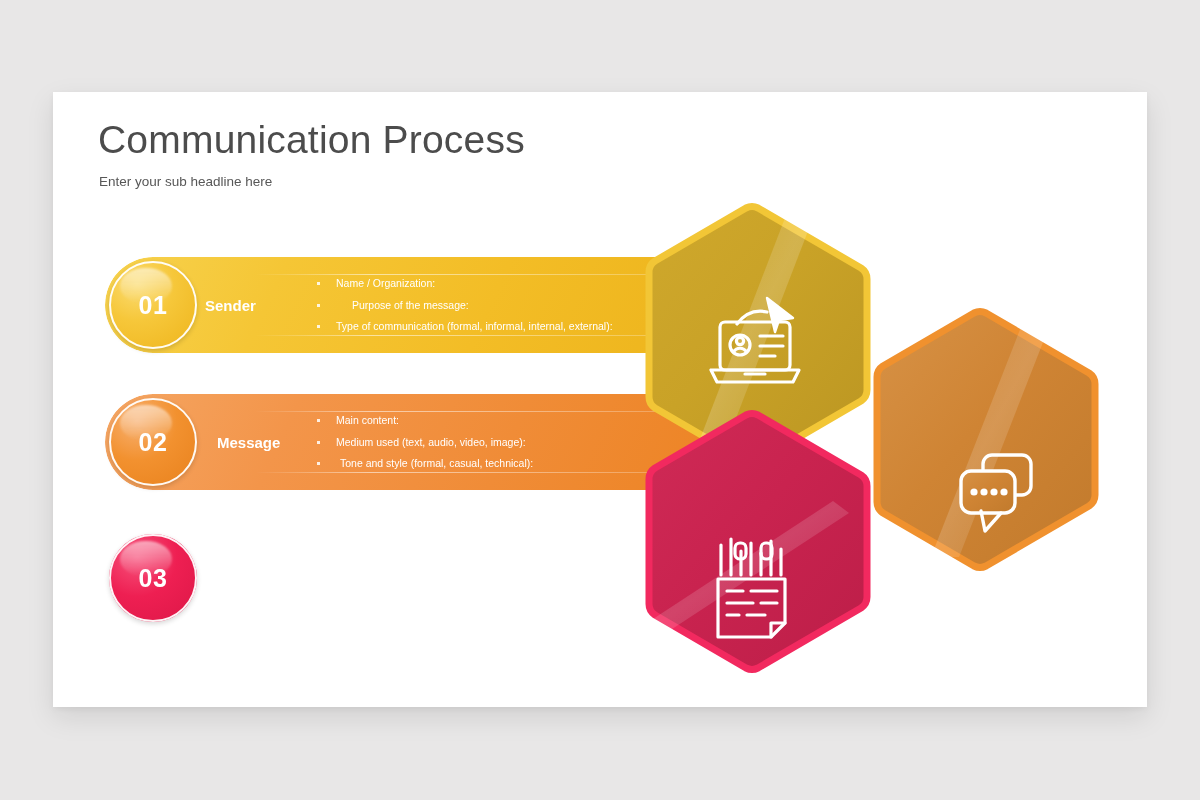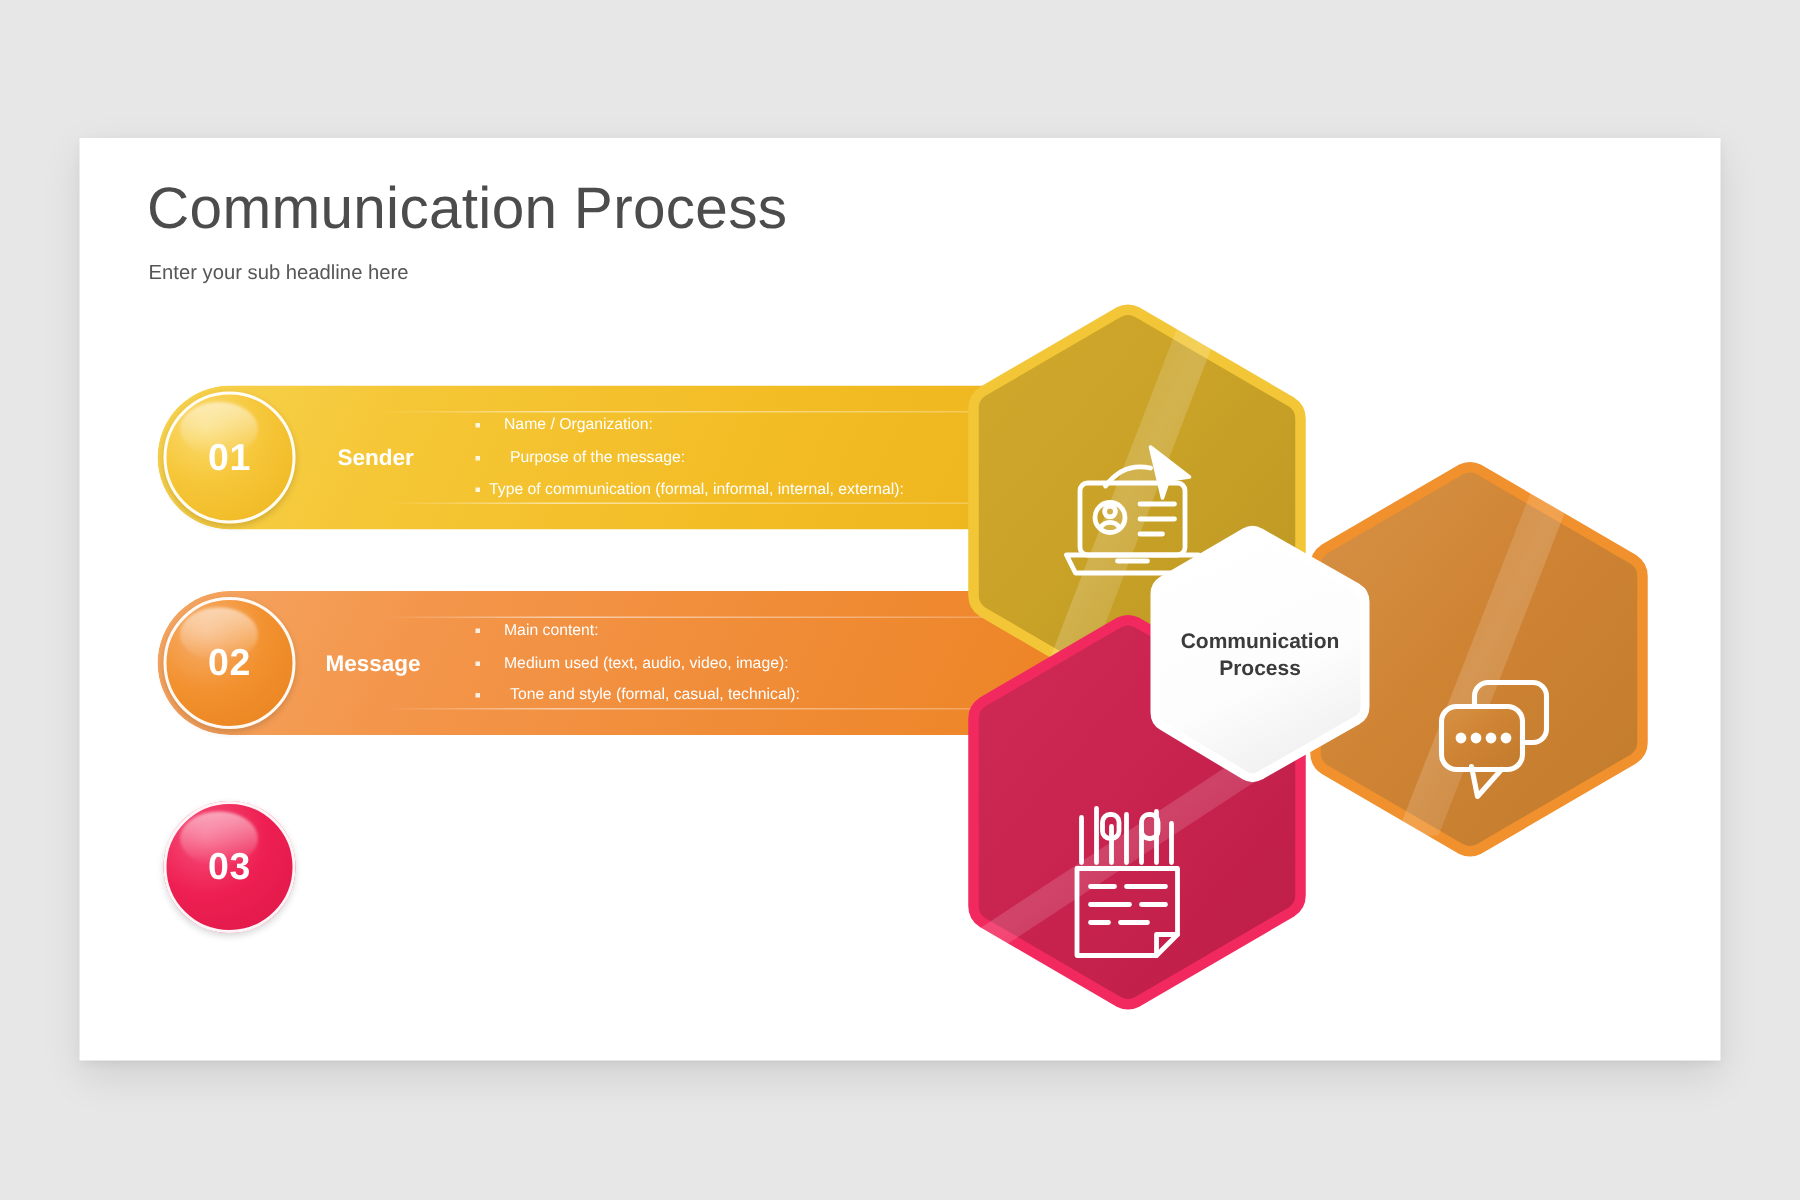--- a/index.html
+++ b/index.html
@@ -114,33 +114,33 @@
         <div class="bar">
           <div class="bar-inner" style="background:linear-gradient(115deg,#f7d24e 0%,#f5c635 28%,#f3bd26 62%,#edb41c 100%);"></div>
           <div class="bar-line top"></div>
           <div class="bar-line bot"></div>
         </div>
         <div class="badge" style="background:radial-gradient(circle at 32% 26%,#fbdc72 0%,#f6c73a 42%,#eeb41b 100%);">
           <div class="badge-gloss"></div>
           <div class="badge-ring"></div>
           <div class="badge-num">01</div>
         </div>
-        <div class="step-title" style="left:120px;">Sender</div>
+        <div class="step-title" style="left:100px;">Sender</div>
         <div class="bullets" style="left:212px;gap:11px;">
           <div class="bullet">
             <span class="bullet-dot"></span>
             <span class="bullet-text" style="margin-left:16px;">Name / Organization:</span>
           </div>
           <div class="bullet">
             <span class="bullet-dot"></span>
-            <span class="bullet-text" style="margin-left:20px;">Purpose of the message:</span>
-          </div>
-          <div class="bullet">
-            <span class="bullet-dot"></span>
-            <span class="bullet-text" style="margin-left:6px;">Type of communication (formal, informal, internal, external):</span>
+            <span class="bullet-text" style="margin-left:32px;">Purpose of the message:</span>
+          </div>
+          <div class="bullet">
+            <span class="bullet-dot"></span>
+            <span class="bullet-text" style="margin-left:16px;">Type of communication (formal, informal, internal, external):</span>
           </div>
         </div>
       </div>
 
       <div class="row" style="top:302px;">
         <div class="bar">
           <div class="bar-inner" style="background:linear-gradient(115deg,#f5a663 0%,#f3954a 30%,#f08c37 65%,#ed8424 100%);"></div>
           <div class="bar-line top"></div>
           <div class="bar-line bot"></div>
         </div>
@@ -271,32 +271,16 @@
             <path d="M 8 38 L 8 8 M 18 38 L 18 2 M 28 38 L 28 14 M 38 38 L 38 6 M 48 38 L 48 16 M 58 38 L 58 4 M 68 38 L 68 12"></path>
             <rect x="22" y="6" width="11" height="16" rx="5" fill="none"></rect>
             <rect x="48" y="6" width="11" height="16" rx="5" fill="none"></rect>
             <path d="M 5 42 L 72 42 L 72 86 L 58 100 L 5 100 Z"></path>
             <path d="M 72 86 L 58 86 L 58 100"></path>
             <path d="M 14 54 L 30 54 M 38 54 L 64 54 M 14 66 L 40 66 M 48 66 L 64 66 M 14 78 L 26 78 M 34 78 L 52 78"></path>
           </g>
         </svg>
       </div>
 
-      <div class="hex" style="left:712px;top:258px;">
-        <svg width="150" height="172" viewBox="0 0 150 172">
-          <defs>
-            <linearGradient id="gc" x1="0" y1="0" x2="0.4" y2="1">
-              <stop offset="0%" stop-color="#ffffff"></stop>
-              <stop offset="70%" stop-color="#fdfdfd"></stop>
-              <stop offset="100%" stop-color="#f2f2f2"></stop>
-            </linearGradient>
-          </defs>
-          <path d="M 75 5 L 140 42 Q 145 45 145 51 L 145 121 Q 145 127 140 130 L 75 167 Q 70 170 65 167 L 10 134 Q 5 131 5 125 L 5 46 Q 5 40 10 37 L 65 5 Q 70 2 75 5 Z" fill="url(#gc)" stroke="#ffffff" stroke-width="6" stroke-linejoin="round"></path>
-        </svg>
-        <div class="hex-label" style="left:0;top:0;width:150px;height:172px;">
-          <span>Communication</span>
-          <span>Process</span>
-        </div>
-      </div>
 
     </div>
   </div>
 </div>
 
 </body></html>

